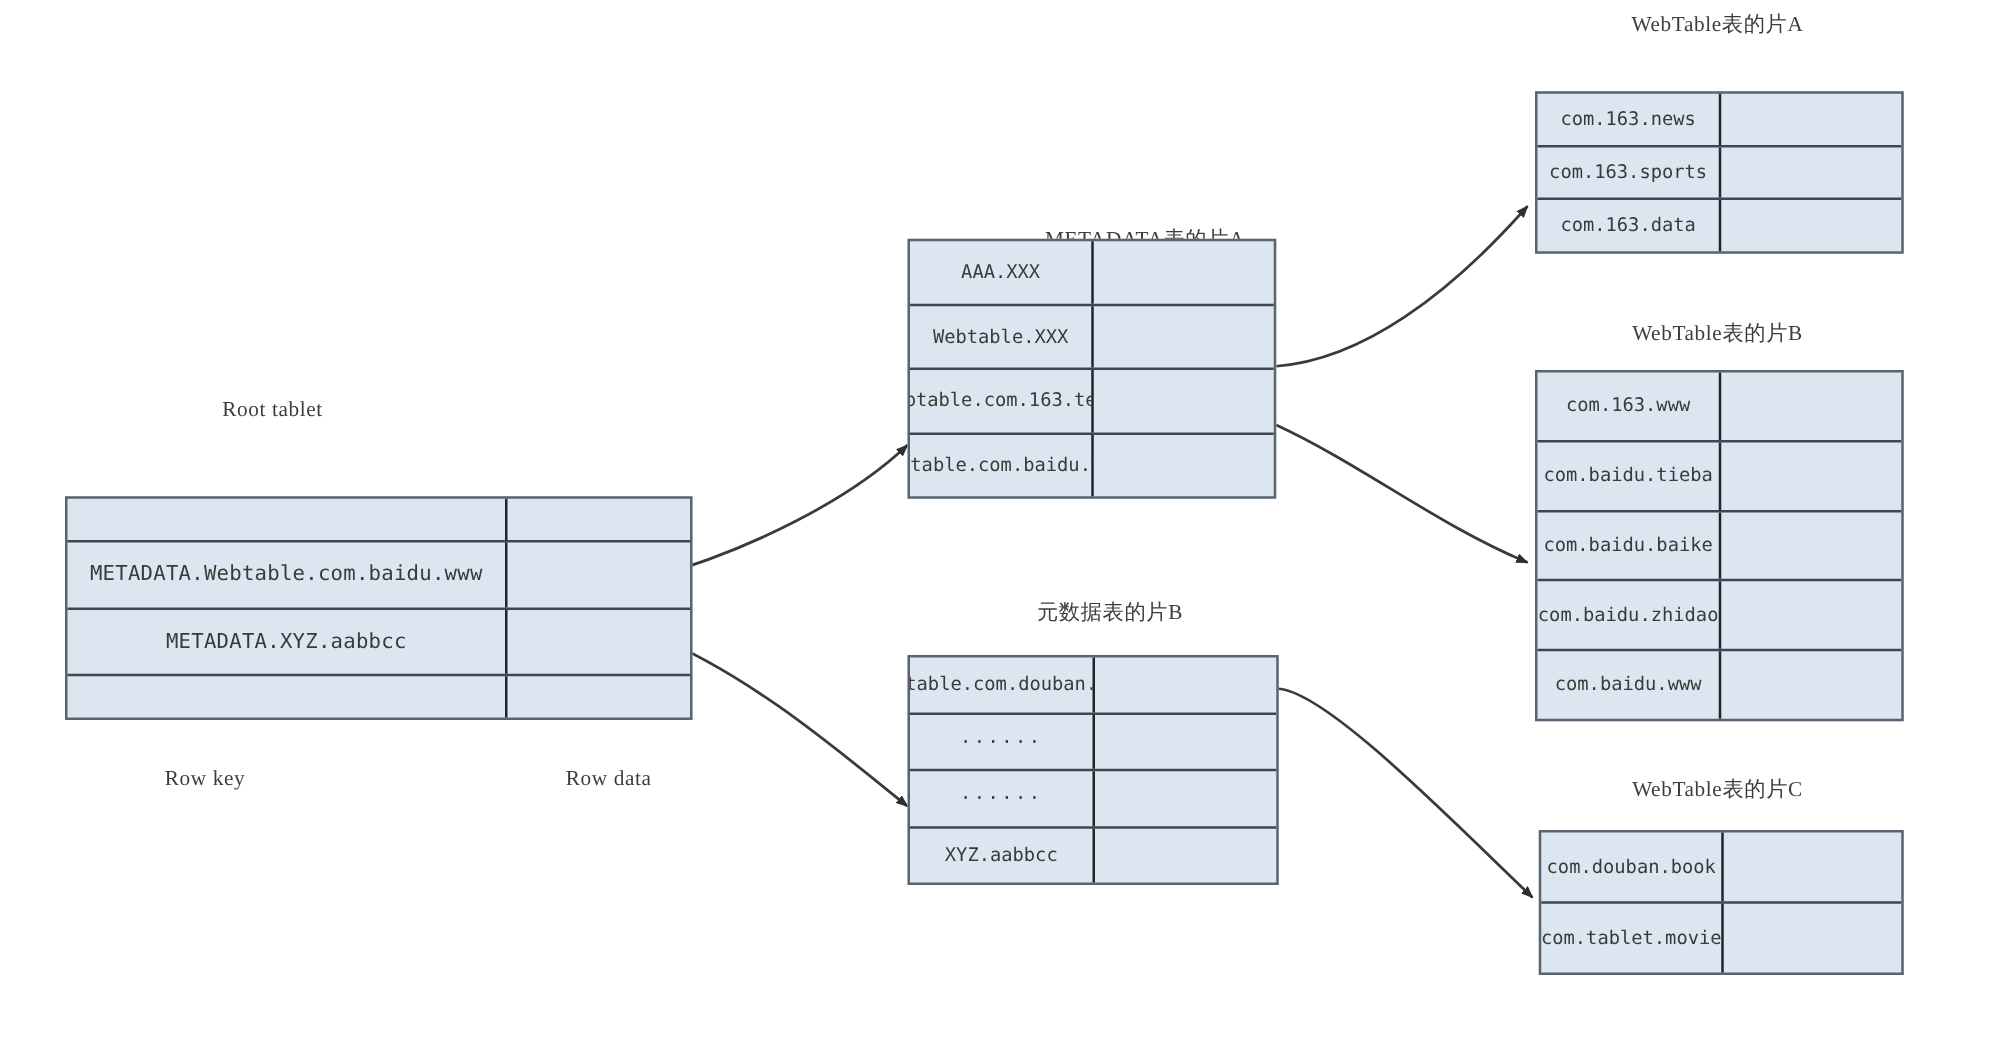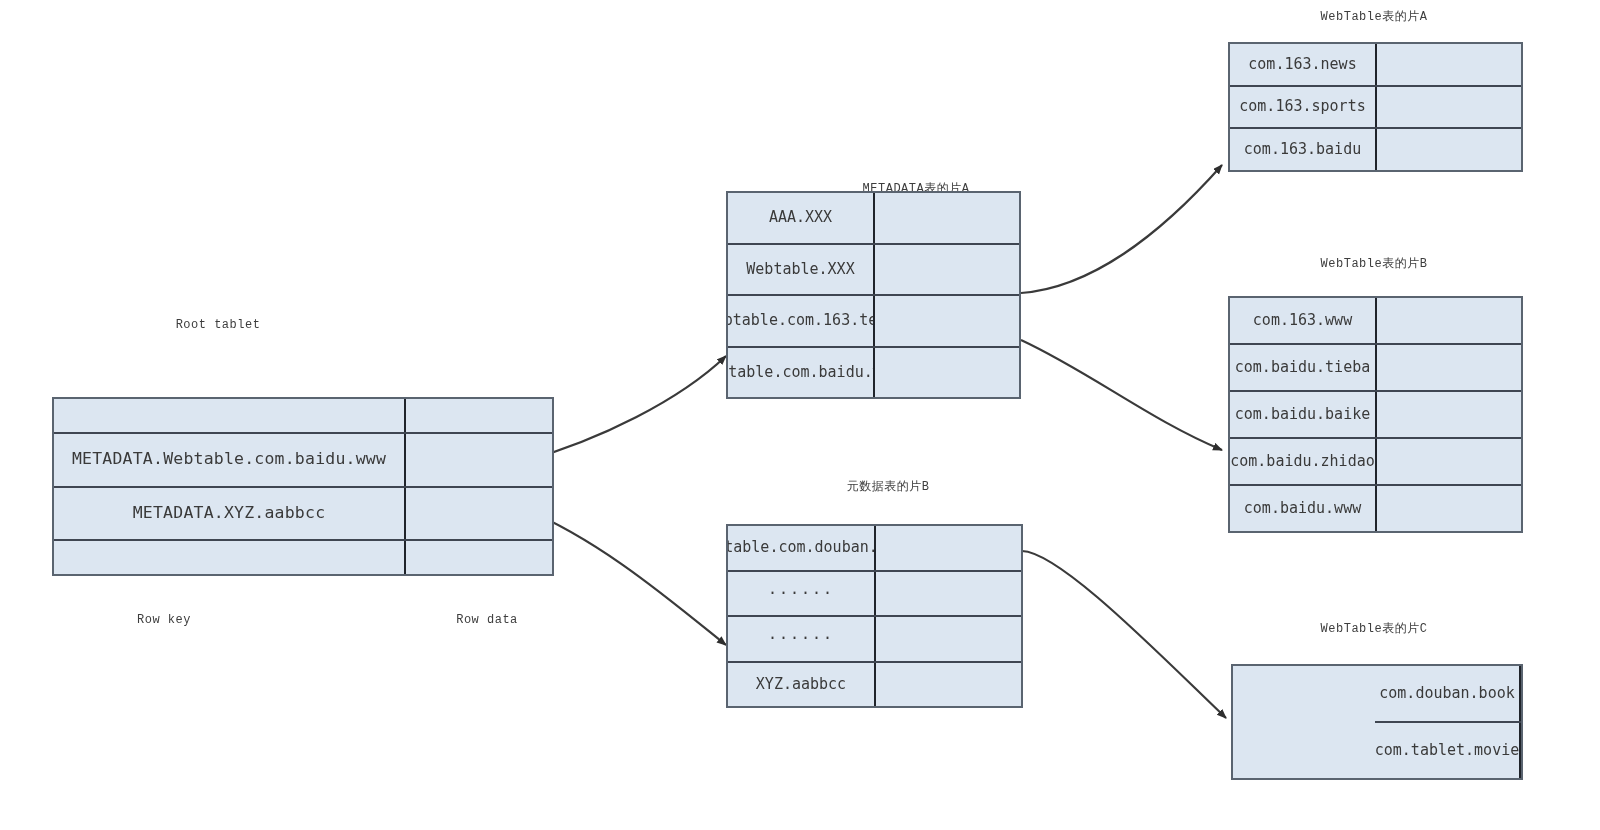--- a/index.html
+++ b/index.html
@@ -20,22 +20,22 @@
   #edges {
     position: absolute;
     left: 0;
     top: 0;
     width: 1600px;
     height: 830px;
     pointer-events: none;
   }
   .caption {
     position: absolute;
-    font-family: Liberation Mono, monospace;
-    font-size: 12px;
+    font-family: Liberation Serif, serif;
+    font-size: 17px;
     color: #3d3d3d;
     white-space: nowrap;
     letter-spacing: 0.5px;
   }
   .caption.center {
     transform: translateX(-50%);
     text-align: center;
   }
   .tbl {
     position: absolute;
@@ -107,48 +107,47 @@
     height: 184px;
   }
   #meta-b .cell-key {
     width: 148px;
     font-size: 15px;
   }
 
   
   #web-a {
     left: 1228px;
-    top: 42px;
+    top: 73px;
     width: 295px;
     height: 130px;
   }
   #web-a .cell-key {
     width: 147px;
     font-size: 15px;
   }
 
   
   #web-b {
     left: 1228px;
     top: 296px;
     width: 295px;
-    height: 237px;
+    height: 281px;
   }
   #web-b .cell-key {
     width: 147px;
     font-size: 15px;
   }
 
   
   #web-c {
     left: 1231px;
     top: 664px;
     width: 292px;
     height: 116px;
-    align-items: flex-end;
   }
   #web-c .cell-key {
     width: 146px;
     font-size: 15px;
   }
 
   .ellipsis-cell {
     letter-spacing: 2px;
     font-size: 15px;
   }
@@ -252,21 +251,21 @@
   <div class="tbl" id="web-a">
     <div class="row">
       <div class="cell-key">com.163.news</div>
       <div class="cell-data"></div>
     </div>
     <div class="row">
       <div class="cell-key">com.163.sports</div>
       <div class="cell-data"></div>
     </div>
     <div class="row">
-      <div class="cell-key">com.163.baidu</div>
+      <div class="cell-key">com.163.data</div>
       <div class="cell-data"></div>
     </div>
   </div>
 
   <div class="tbl" id="web-b">
     <div class="row">
       <div class="cell-key">com.163.www</div>
       <div class="cell-data"></div>
     </div>
     <div class="row">

